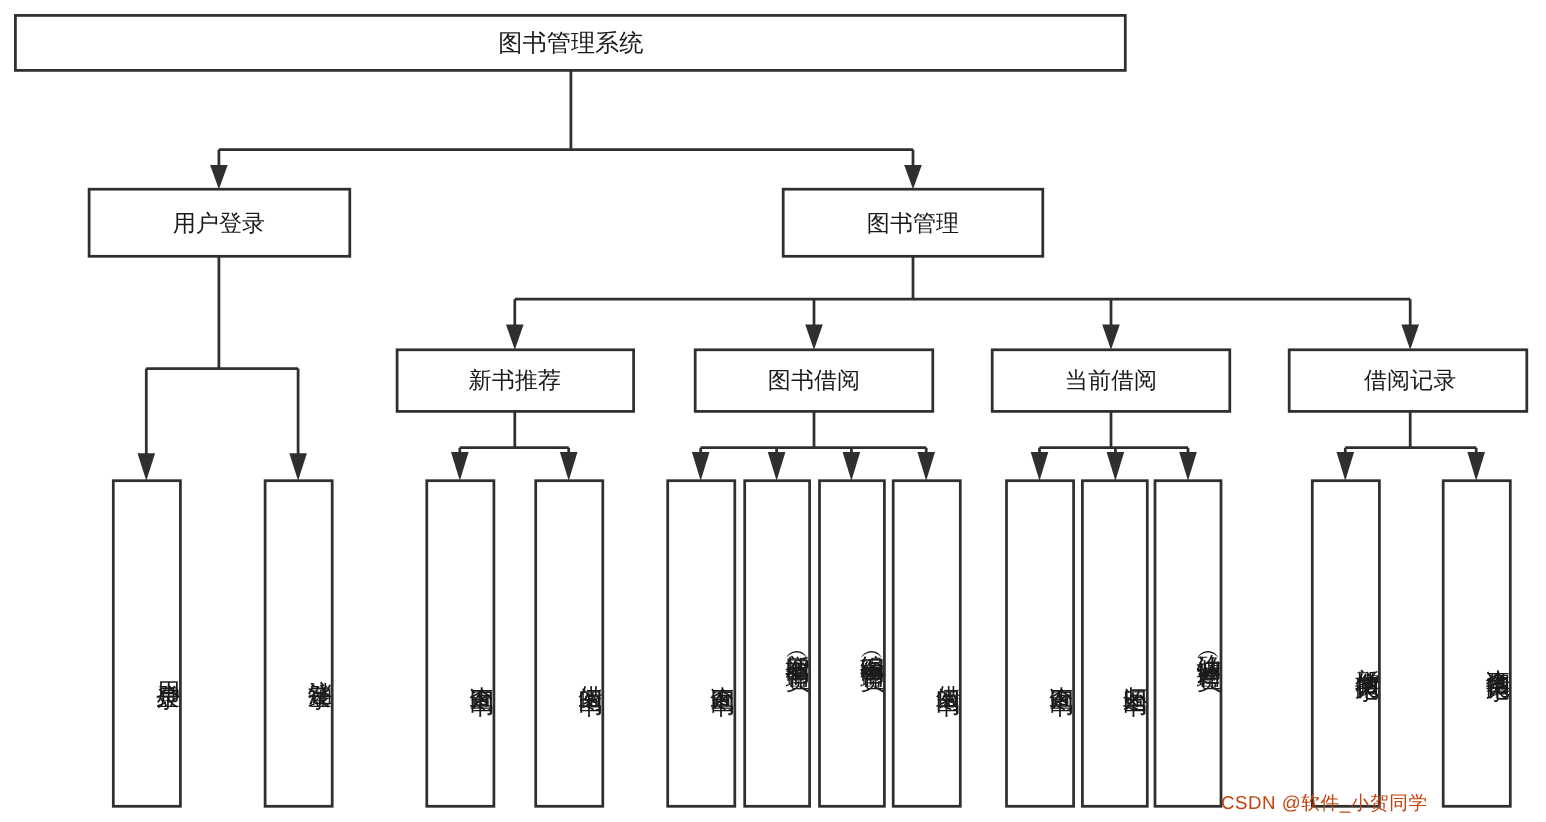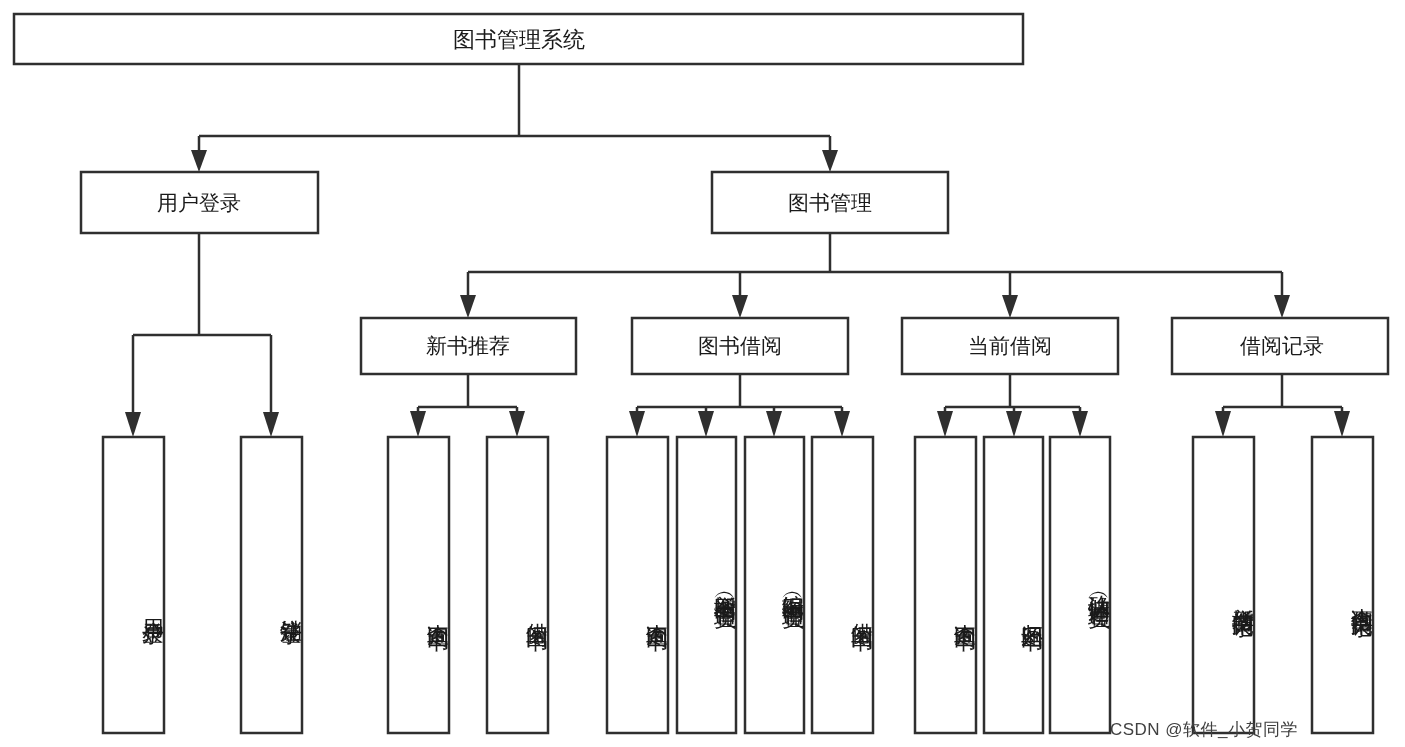--- a/index.html
+++ b/index.html
@@ -68,21 +68,21 @@
     white-space: nowrap;
     pointer-events: none;
     user-select: none;
   }
   .watermark {
     position: absolute;
     right: 8px;
     bottom: 6px;
     font-family: "Liberation Sans", "DejaVu Sans", sans-serif;
     font-size: 17px;
-    color: #404040;
+    color: #c2410c;
     letter-spacing: 0.5px;
     white-space: nowrap;
     user-select: none;
   }
 </style>
 </head>
 <body>
 
 <div id="diagram-root">
 

